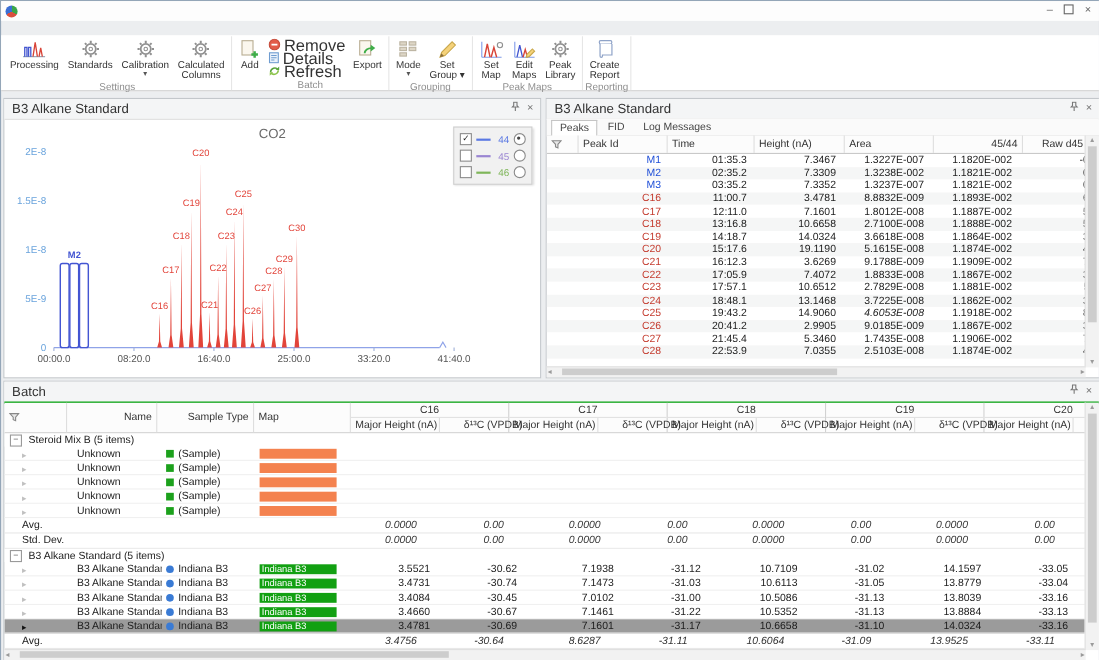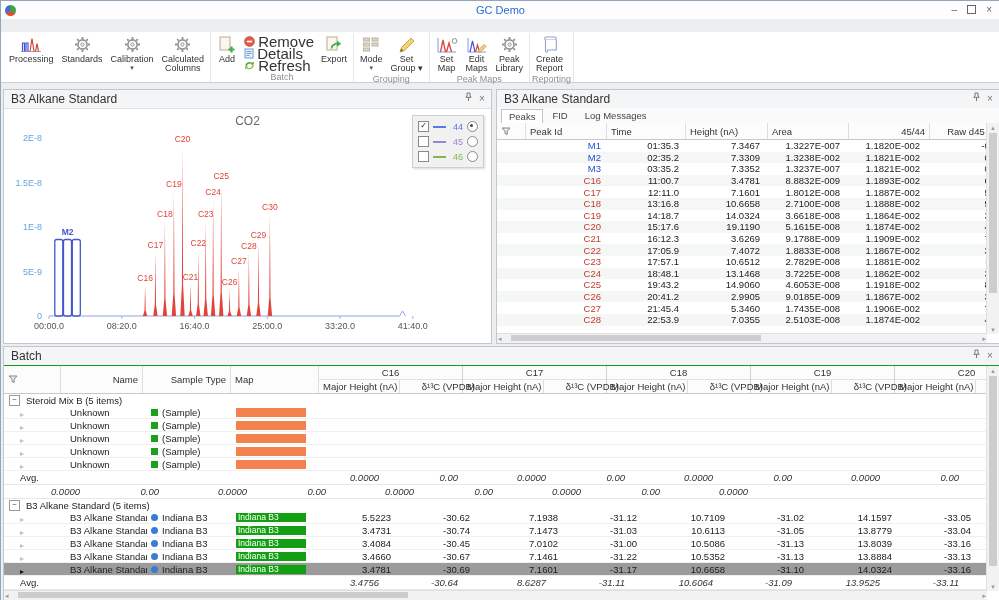--- a/index.html
+++ b/index.html
@@ -61,21 +61,20 @@
   .mapbar{height:9px;width:68px;}
   .maplabel{font-size:8.5px;color:#fff;line-height:9px;padding-left:2px;white-space:nowrap;overflow:hidden;}
   .sampmark{width:7px;height:7px;display:inline-block;margin-right:4px;flex:none;}
 </style>
 </head>
 <body>
 
 <div class="window">
   <div class="titlebar">
     <div class="appicon"></div>
-    <div class="apptitle">GC Demo</div>
     <div class="wbtns">
       <span class="wbtn">–</span>
       <span class="wbtn"><span class="maxbox"></span></span>
       <span class="wbtn">×</span>
     </div>
   </div>
 
   <div class="ribbon" id="ribbon">
       <div class="rgroup">
         <div class="rbtns">
@@ -116,20 +115,21 @@
               <svg width="19" height="19" viewBox="0 0 19 19">
                 <path d="M9.5 2v2M9.5 15v2M2 9.5h2M15 9.5h2M4.2 4.2l1.4 1.4M13.4 13.4l1.4 1.4M14.8 4.2l-1.4 1.4M5.6 13.4l-1.4 1.4" stroke="#909090" stroke-width="1.8"></path>
                 <circle cx="9.5" cy="9.5" r="4.6" fill="none" stroke="#909090" stroke-width="1.6"></circle>
                 <circle cx="9.5" cy="9.5" r="1.6" fill="none" stroke="#909090"></circle>
               </svg>
             </span>
             <div class="lline">Calculated</div>
             <div class="lline">Columns</div>
           </div>
         </div>
+        <div class="rglabel">Settings</div>
       </div>
       <div class="rgroup">
         <div class="rbtns">
           <div class="rbtn">
             <span class="ricon">
               <svg width="20" height="20" viewBox="0 0 20 20">
                 <rect x="3" y="2" width="10" height="13" fill="#fbf7ee" stroke="#b9ae93"></rect>
                 <path d="M14.5 11.5v6M11.5 14.5h6" stroke="#3fae49" stroke-width="2.2"></path>
               </svg>
             </span>
@@ -483,21 +483,21 @@
           <div class="cell num" style="width: 73px; flex: 0 0 auto;">13.1468</div>
           <div class="cell num" style="width: 72px; flex: 0 0 auto;">3.7225E-008</div>
           <div class="cell num" style="width: 72px; flex: 0 0 auto;">1.1862E-002</div>
           <div class="cell num" style="width: 75px; flex: 0 0 auto;">3.50</div>
         </div>
         <div style="display: flex; height: 11.6px; align-items: stretch;">
           <div class="cell num" style="width: 20px; flex: 0 0 auto;"></div>
           <div class="cell num" style="width: 72px; flex: 0 0 auto; color: rgb(196, 59, 46);">C25</div>
           <div class="cell num" style="width: 70px; flex: 0 0 auto;">19:43.2</div>
           <div class="cell num" style="width: 73px; flex: 0 0 auto;">14.9060</div>
-          <div class="cell num" style="width: 72px; flex: 0 0 auto;">4.6053E-008</div>
+          <div class="cell num" style="width: 72px; flex: 0 0 auto; font-style: italic;">4.6053E-008</div>
           <div class="cell num" style="width: 72px; flex: 0 0 auto;">1.1918E-002</div>
           <div class="cell num" style="width: 75px; flex: 0 0 auto;">8.23</div>
         </div>
         <div style="display: flex; height: 11.6px; align-items: stretch; background: rgb(245, 246, 246);">
           <div class="cell num" style="width: 20px; flex: 0 0 auto;"></div>
           <div class="cell num" style="width: 72px; flex: 0 0 auto; color: rgb(196, 59, 46);">C26</div>
           <div class="cell num" style="width: 70px; flex: 0 0 auto;">20:41.2</div>
           <div class="cell num" style="width: 73px; flex: 0 0 auto;">2.9905</div>
           <div class="cell num" style="width: 72px; flex: 0 0 auto;">9.0185E-009</div>
           <div class="cell num" style="width: 72px; flex: 0 0 auto;">1.1867E-002</div>
@@ -704,20 +704,21 @@
           <div class="cell num" style="width: 71px; flex: 0 0 auto; padding-right: 12px; font-style: italic; color: rgb(51, 51, 51);">0.00</div>
           <div class="cell num" style="width: 72px; flex: 0 0 auto; font-style: italic; color: rgb(51, 51, 51);">0.0000</div>
           <div class="cell num" style="width: 71px; flex: 0 0 auto; padding-right: 12px; font-style: italic; color: rgb(51, 51, 51);">0.00</div>
           <div class="cell num" style="width: 72px; flex: 0 0 auto; font-style: italic; color: rgb(51, 51, 51);">0.0000</div>
           <div class="cell num" style="width: 71px; flex: 0 0 auto; padding-right: 12px; font-style: italic; color: rgb(51, 51, 51);">0.00</div>
           <div class="cell num" style="width: 72px; flex: 0 0 auto; font-style: italic; color: rgb(51, 51, 51);">0.0000</div>
           <div class="cell num" style="width: 71px; flex: 0 0 auto; padding-right: 12px; font-style: italic; color: rgb(51, 51, 51);">0.00</div>
           <div class="cell num" style="width: 72px; flex: 0 0 auto; font-style: italic; color: rgb(51, 51, 51);">0.0000</div>
         </div>
         <div style="display: flex; height: 13px; align-items: center; border-bottom: 1px solid rgb(232, 232, 232);">
+          <div class="cell" style="width: 279px; flex: 0 0 auto; padding-left: 16px;">Std. Dev.</div>
           <div class="cell num" style="width: 72px; flex: 0 0 auto; font-style: italic; color: rgb(51, 51, 51);">0.0000</div>
           <div class="cell num" style="width: 71px; flex: 0 0 auto; padding-right: 12px; font-style: italic; color: rgb(51, 51, 51);">0.00</div>
           <div class="cell num" style="width: 72px; flex: 0 0 auto; font-style: italic; color: rgb(51, 51, 51);">0.0000</div>
           <div class="cell num" style="width: 71px; flex: 0 0 auto; padding-right: 12px; font-style: italic; color: rgb(51, 51, 51);">0.00</div>
           <div class="cell num" style="width: 72px; flex: 0 0 auto; font-style: italic; color: rgb(51, 51, 51);">0.0000</div>
           <div class="cell num" style="width: 71px; flex: 0 0 auto; padding-right: 12px; font-style: italic; color: rgb(51, 51, 51);">0.00</div>
           <div class="cell num" style="width: 72px; flex: 0 0 auto; font-style: italic; color: rgb(51, 51, 51);">0.0000</div>
           <div class="cell num" style="width: 71px; flex: 0 0 auto; padding-right: 12px; font-style: italic; color: rgb(51, 51, 51);">0.00</div>
           <div class="cell num" style="width: 72px; flex: 0 0 auto; font-style: italic; color: rgb(51, 51, 51);">0.0000</div>
         </div>
@@ -728,21 +729,21 @@
         <div style="display: flex; height: 12px; align-items: center; border-bottom: 1px solid rgb(240, 240, 240);">
           <div style="width: 48px; flex: 0 0 auto; padding-left: 16px;"><span class="exparrow">▸</span></div>
           <div class="cell" style="width: 73px; flex: 0 0 auto; padding-left: 2px;">B3 Alkane Standard</div>
           <div class="cell" style="width: 79px; flex: 0 0 auto;">
             <span class="sampmark" style="background: rgb(58, 123, 213); border-radius: 50%;"></span>
             <span>Indiana B3</span>
           </div>
           <div style="width: 79px; flex: 0 0 auto; padding-left: 2px;">
             <div class="mapbar maplabel" style="background: rgb(18, 160, 18);">Indiana B3</div>
           </div>
-          <div class="cell num" style="width: 72px; flex: 0 0 auto;">5.5223</div>
+          <div class="cell num" style="width: 72px; flex: 0 0 auto;">3.5521</div>
           <div class="cell num" style="width: 71px; flex: 0 0 auto; padding-right: 12px;">-30.62</div>
           <div class="cell num" style="width: 72px; flex: 0 0 auto;">7.1938</div>
           <div class="cell num" style="width: 71px; flex: 0 0 auto; padding-right: 12px;">-31.12</div>
           <div class="cell num" style="width: 72px; flex: 0 0 auto;">10.7109</div>
           <div class="cell num" style="width: 71px; flex: 0 0 auto; padding-right: 12px;">-31.02</div>
           <div class="cell num" style="width: 72px; flex: 0 0 auto;">14.1597</div>
           <div class="cell num" style="width: 71px; flex: 0 0 auto; padding-right: 12px;">-33.05</div>
           <div class="cell num" style="width: 72px; flex: 0 0 auto;">19.0157</div>
         </div>
         <div style="display: flex; height: 12px; align-items: center; border-bottom: 1px solid rgb(240, 240, 240);">

